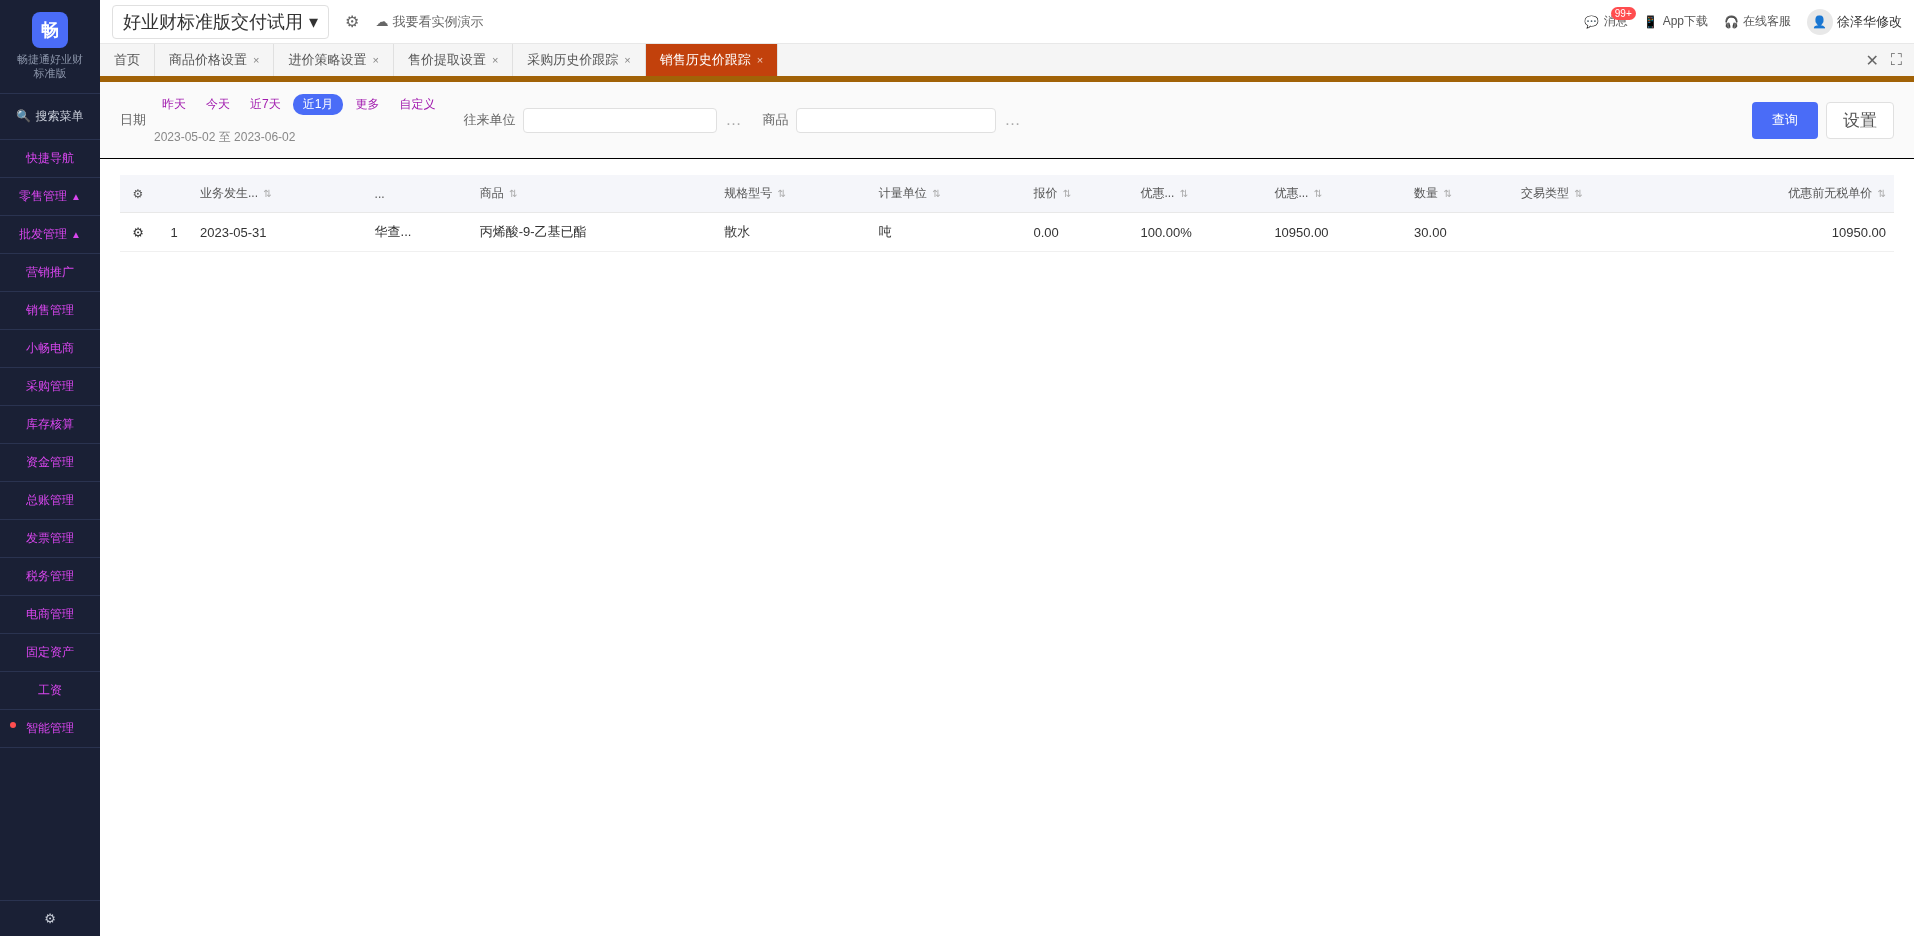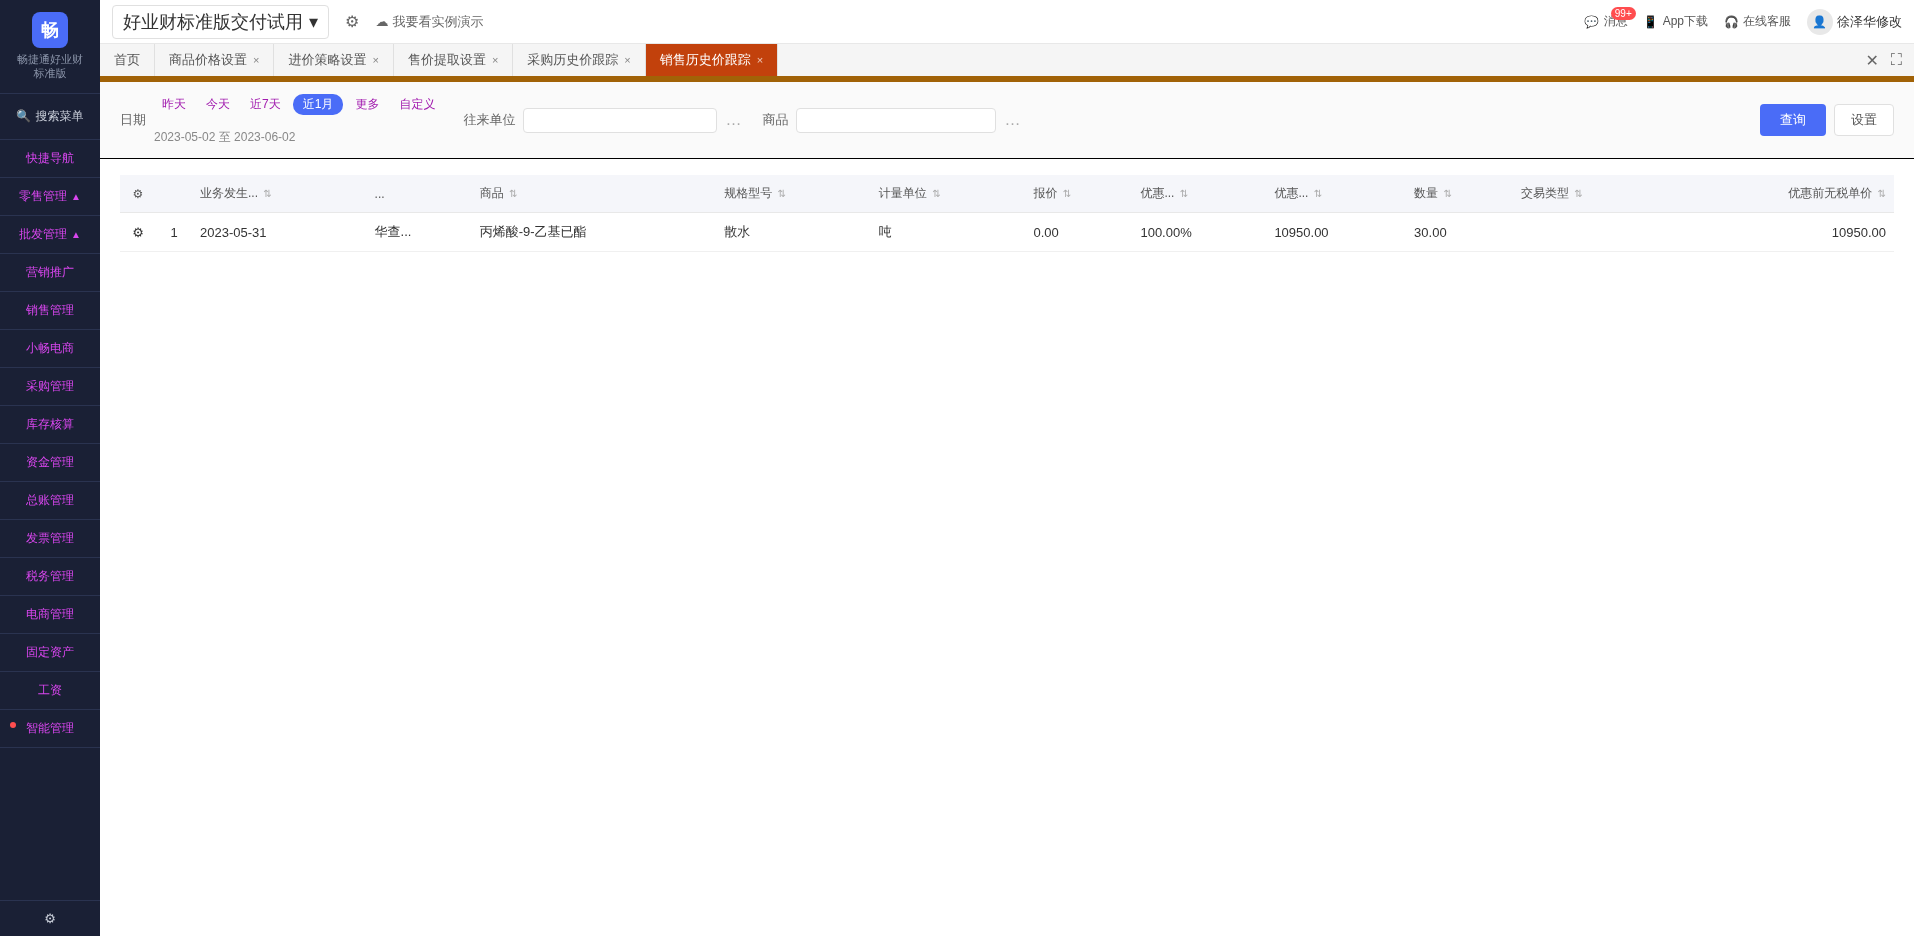--- a/index.html
+++ b/index.html
@@ -274,21 +274,21 @@
       cursor: pointer;
       font-size: 13px;
     }
     .btn-settings {
       background: #fff;
       color: #555;
       border: 1px solid #e0e0e0;
       border-radius: 4px;
       padding: 6px 16px;
       cursor: pointer;
-      font-size: 13px;
+      font-size: 17px;
     }
 
     
     .table-area {
       flex: 1;
       overflow: auto;
       padding: 0 20px 20px;
     }
     table {
       width: 100%;

